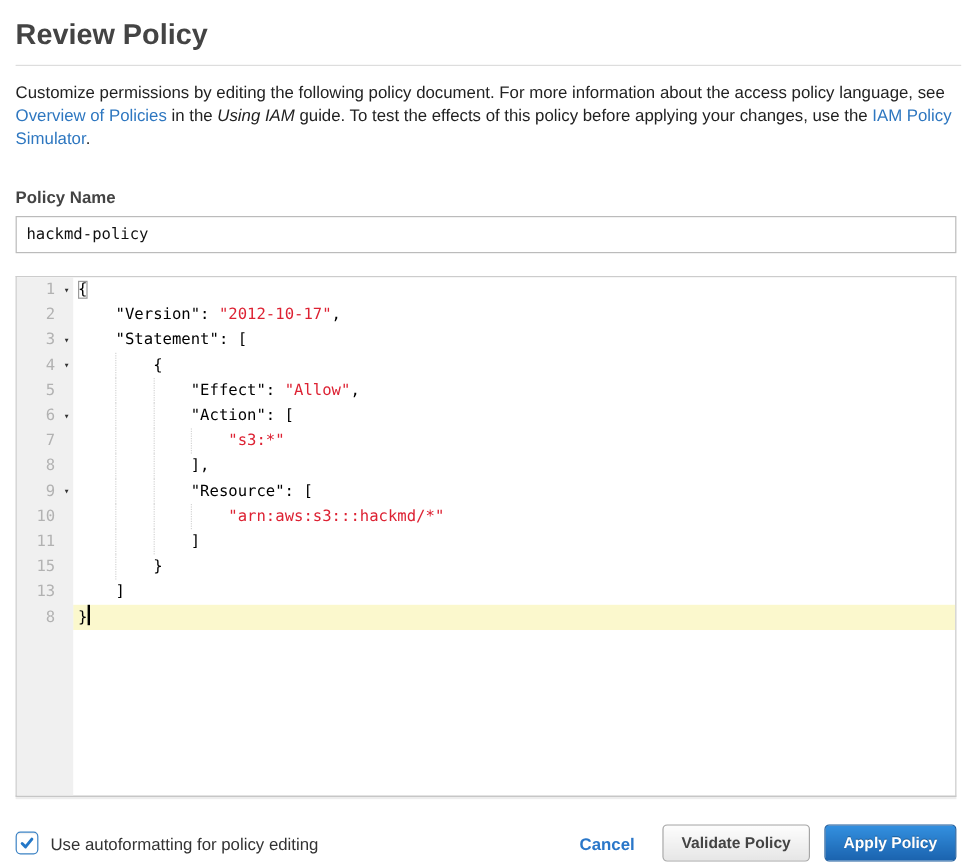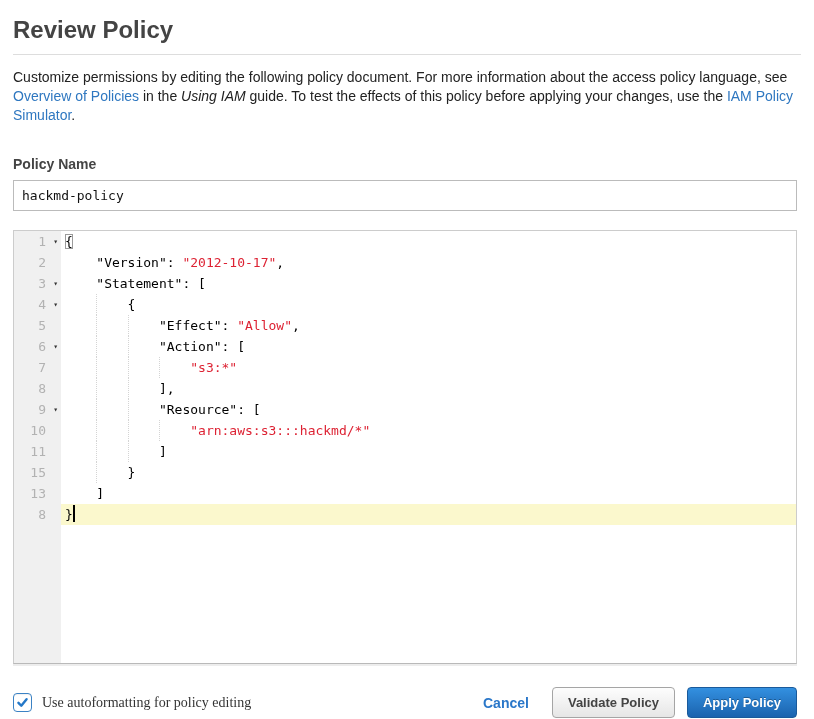--- a/index.html
+++ b/index.html
@@ -84,21 +84,21 @@
   .footer {
     display: flex; align-items: center; margin-top: 23px; width: 784px;
   }
   .checkbox {
     width: 19px; height: 19px; border: 1px solid #3b82c4; border-radius: 4px;
     background: #fff; display: inline-flex; align-items: center;
     justify-content: center; cursor: pointer; flex: none;
     box-shadow: inset 0 1px 1px rgba(0,0,0,0.06);
   }
   .checkbox svg { display: block; }
-  .checkbox-label { margin-left: 10px; color: #333; font-size: 14px; cursor: pointer; font-family: Liberation Serif, serif; }
+  .checkbox-label { margin-left: 10px; color: #333; font-size: 14px; cursor: pointer; }
   .footer-actions { margin-left: auto; display: flex; align-items: center; }
   .cancel-link {
     color: #2a77c9; font-weight: bold; font-size: 14px;
     margin-right: 23px; text-decoration: none; cursor: pointer;
   }
   .btn {
     font-family: "Liberation Sans", sans-serif;
     font-size: 13px; font-weight: bold; height: 31px; padding: 0 15px;
     border-radius: 4px; cursor: pointer;
   }

